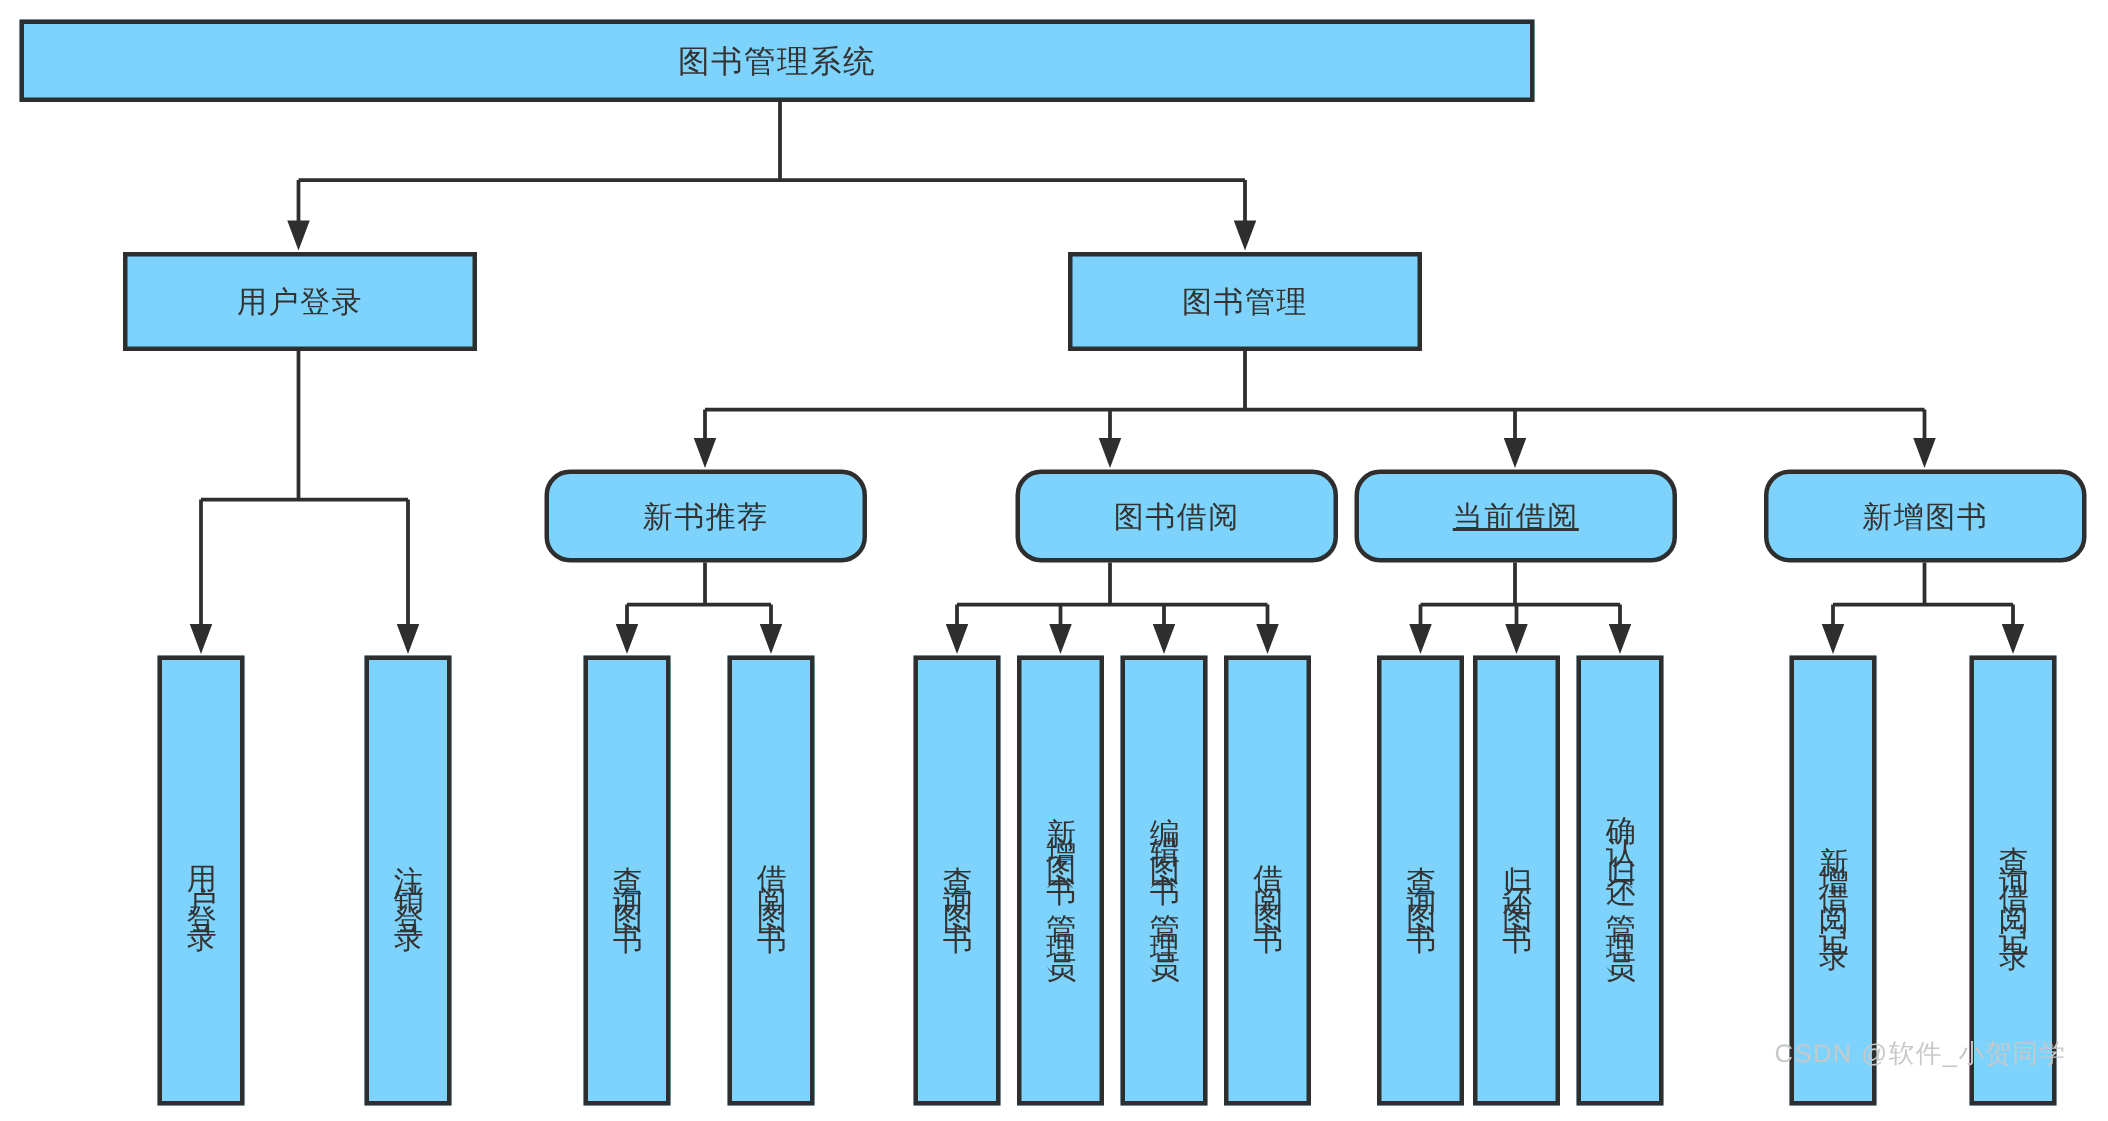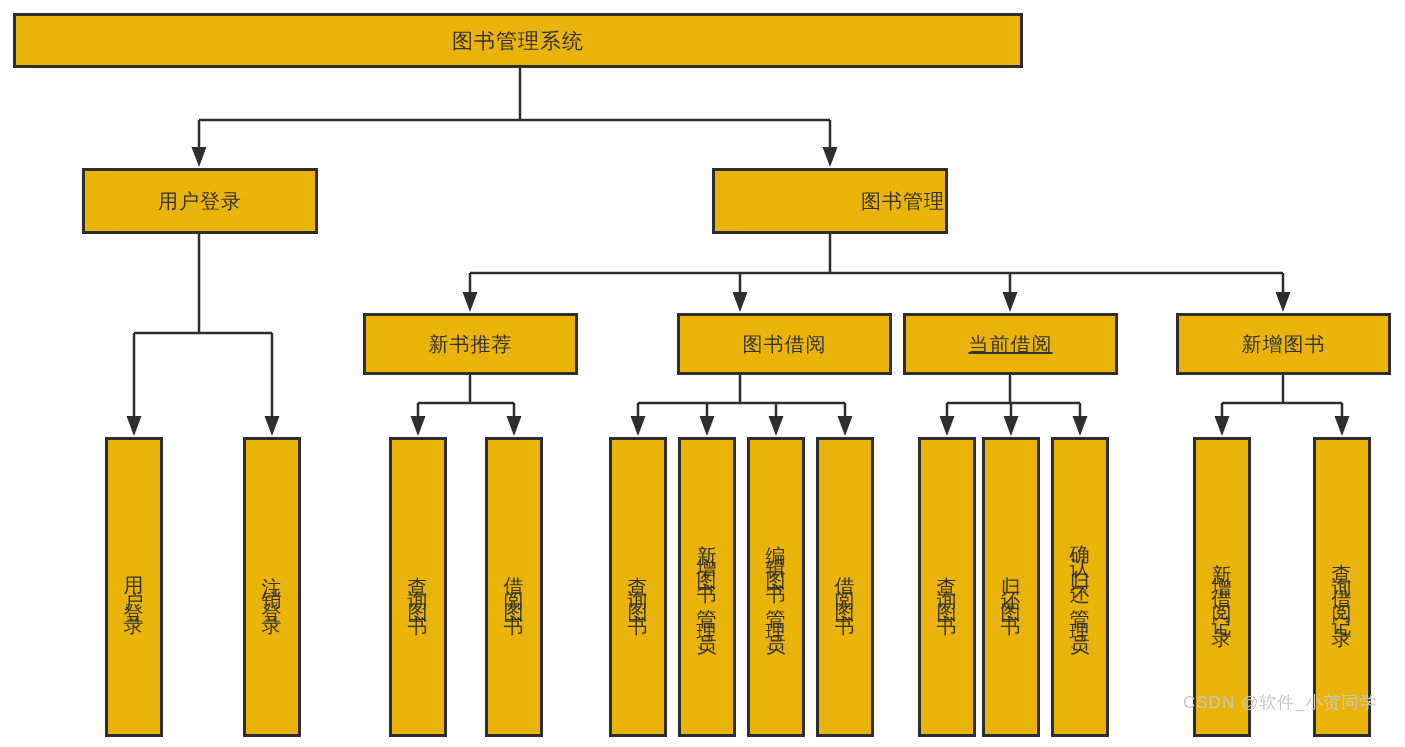--- a/index.html
+++ b/index.html
@@ -18,35 +18,35 @@
   #connectors {
     position: absolute;
     left: 0;
     top: 0;
     width: 1405px;
     height: 747px;
   }
   .node {
     position: absolute;
     box-sizing: border-box;
-    background: #eab308;
+    background: #7dd3fc;
     border: 3px solid #2e2e2e;
     display: flex;
     align-items: center;
     justify-content: center;
     color: #333333;
     font-size: 20px;
     letter-spacing: 1px;
   }
   .root-node {
     left: 13px; top: 13px; width: 1010px; height: 55px;
     font-size: 21px;
   }
   .l2-node { top: 168px; height: 66px; width: 236px; }
-  .l3-node { top: 313px; height: 62px; width: 215px; }
+  .l3-node { top: 313px; height: 62px; width: 215px; border-radius: 17px; }
   .leaf-node {
     top: 437px; height: 300px; width: 58px;
   }
   .vtext {
     writing-mode: vertical-rl;
     text-orientation: mixed;
     font-size: 20px;
     letter-spacing: 13px;
     line-height: 1;
     color: #333333;
@@ -101,21 +101,21 @@
              M1334.5 416 L1349.5 416 L1342 436 Z"></path>
   </svg>
 
   <div class="node root-node">
     <span>图书管理系统</span>
   </div>
 
   <div class="node l2-node" style="left:82px;">
     <span>用户登录</span>
   </div>
-  <div class="node l2-node" style="left:712px;justify-content:flex-end;">
+  <div class="node l2-node" style="left:712px;">
     <span>图书管理</span>
   </div>
 
   <div class="node l3-node" style="left:363px;">
     <span>新书推荐</span>
   </div>
   <div class="node l3-node" style="left:633px;margin-left:44px;">
     <span>图书借阅</span>
   </div>
   <div class="node l3-node" style="left:903px;text-decoration:underline;">

